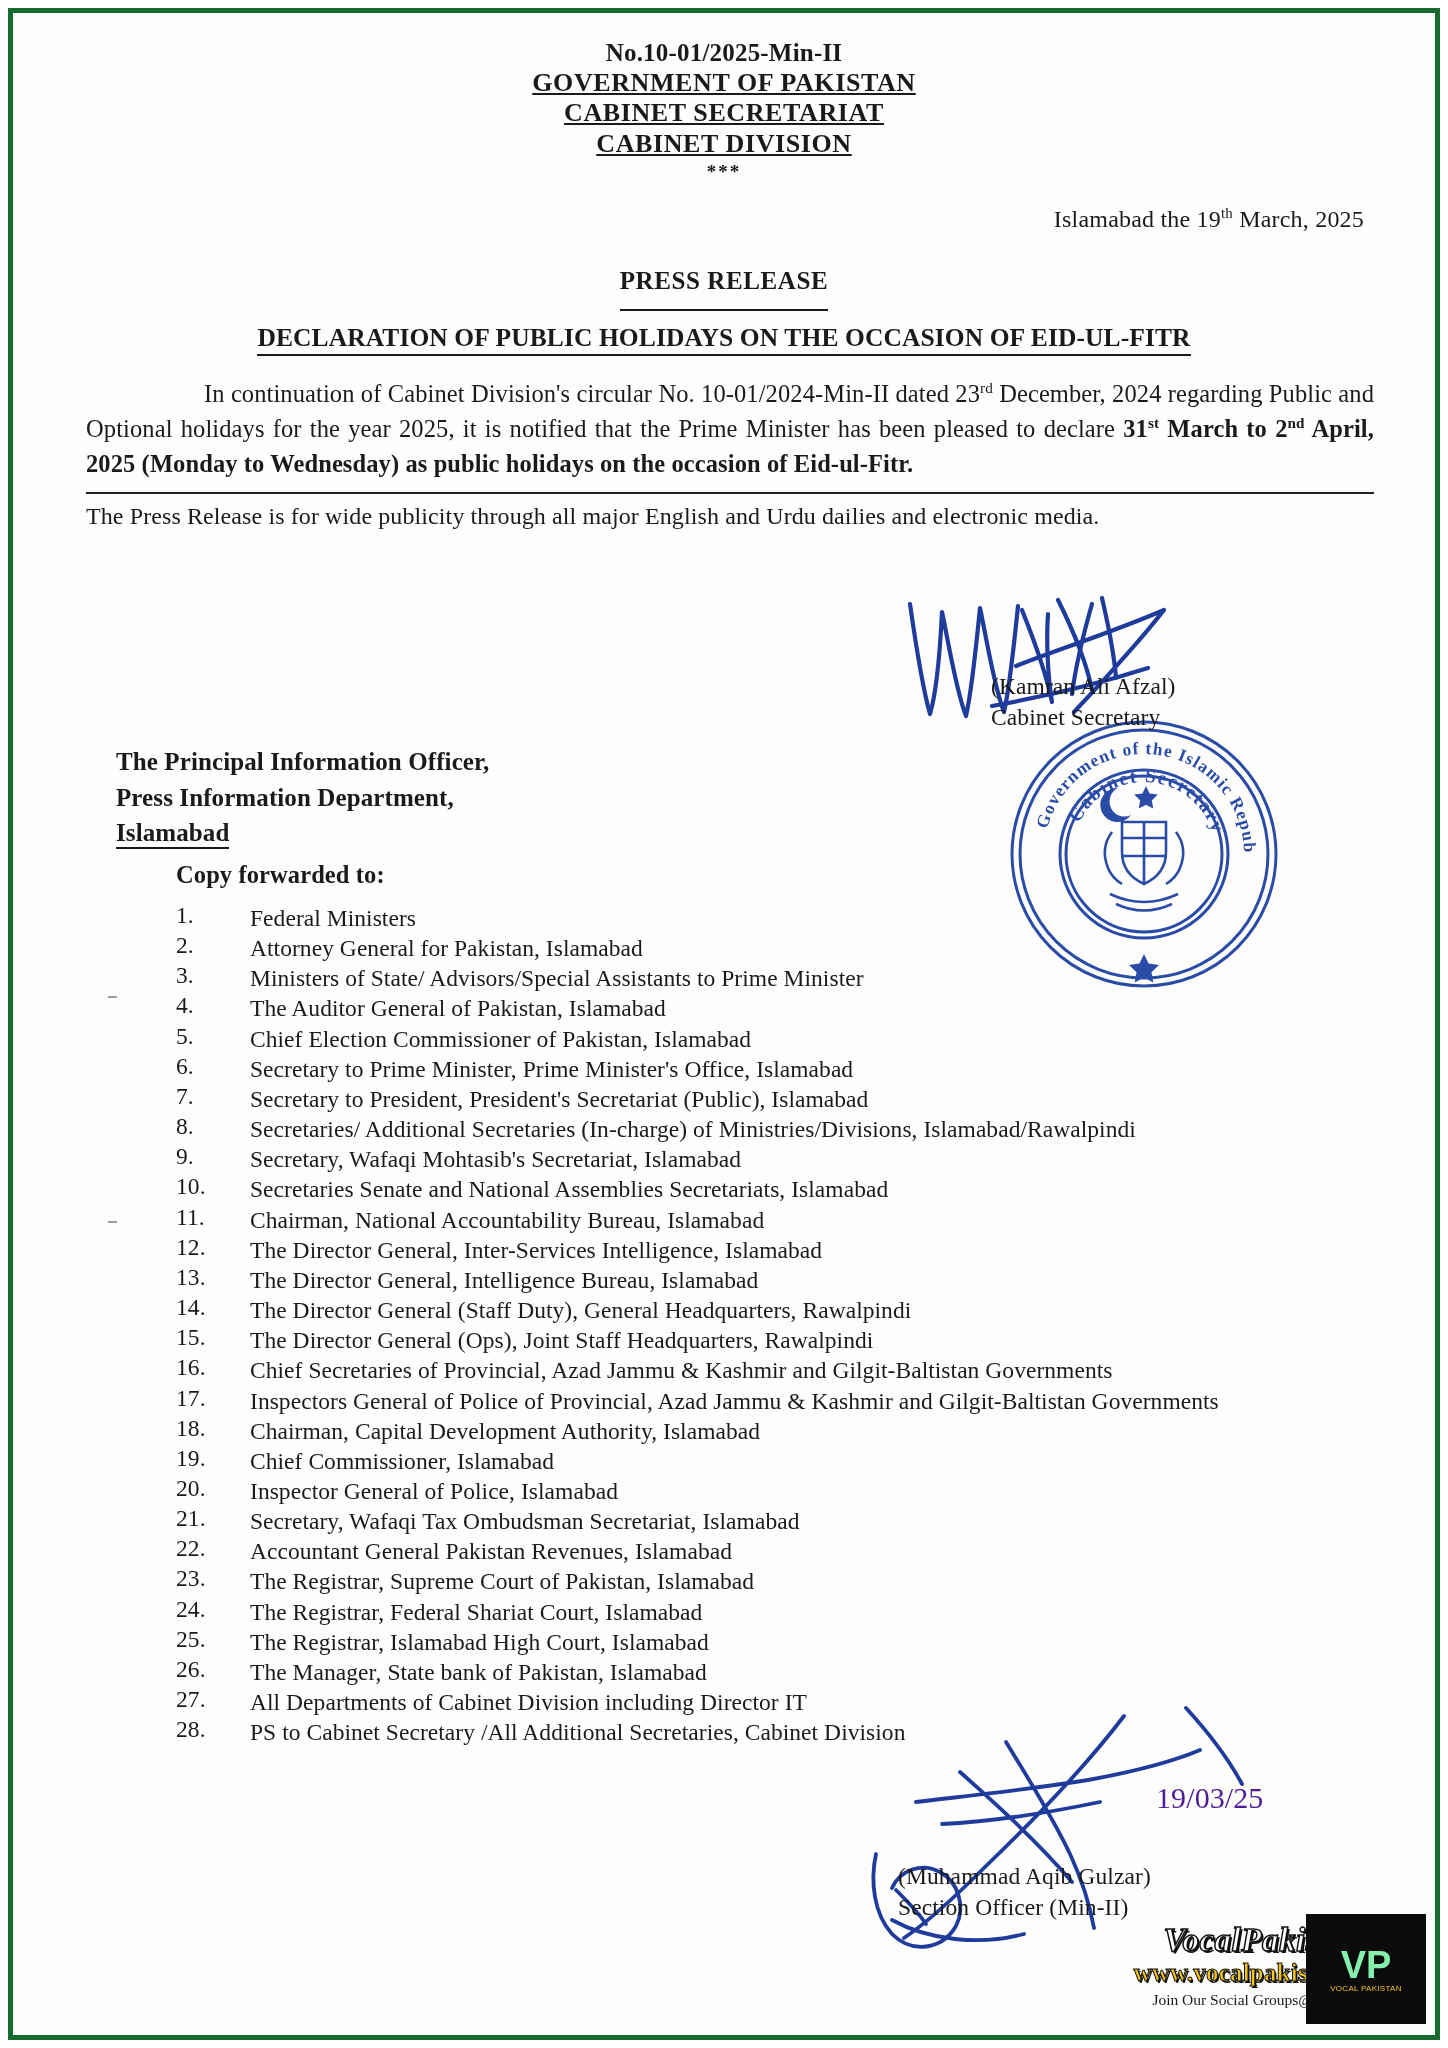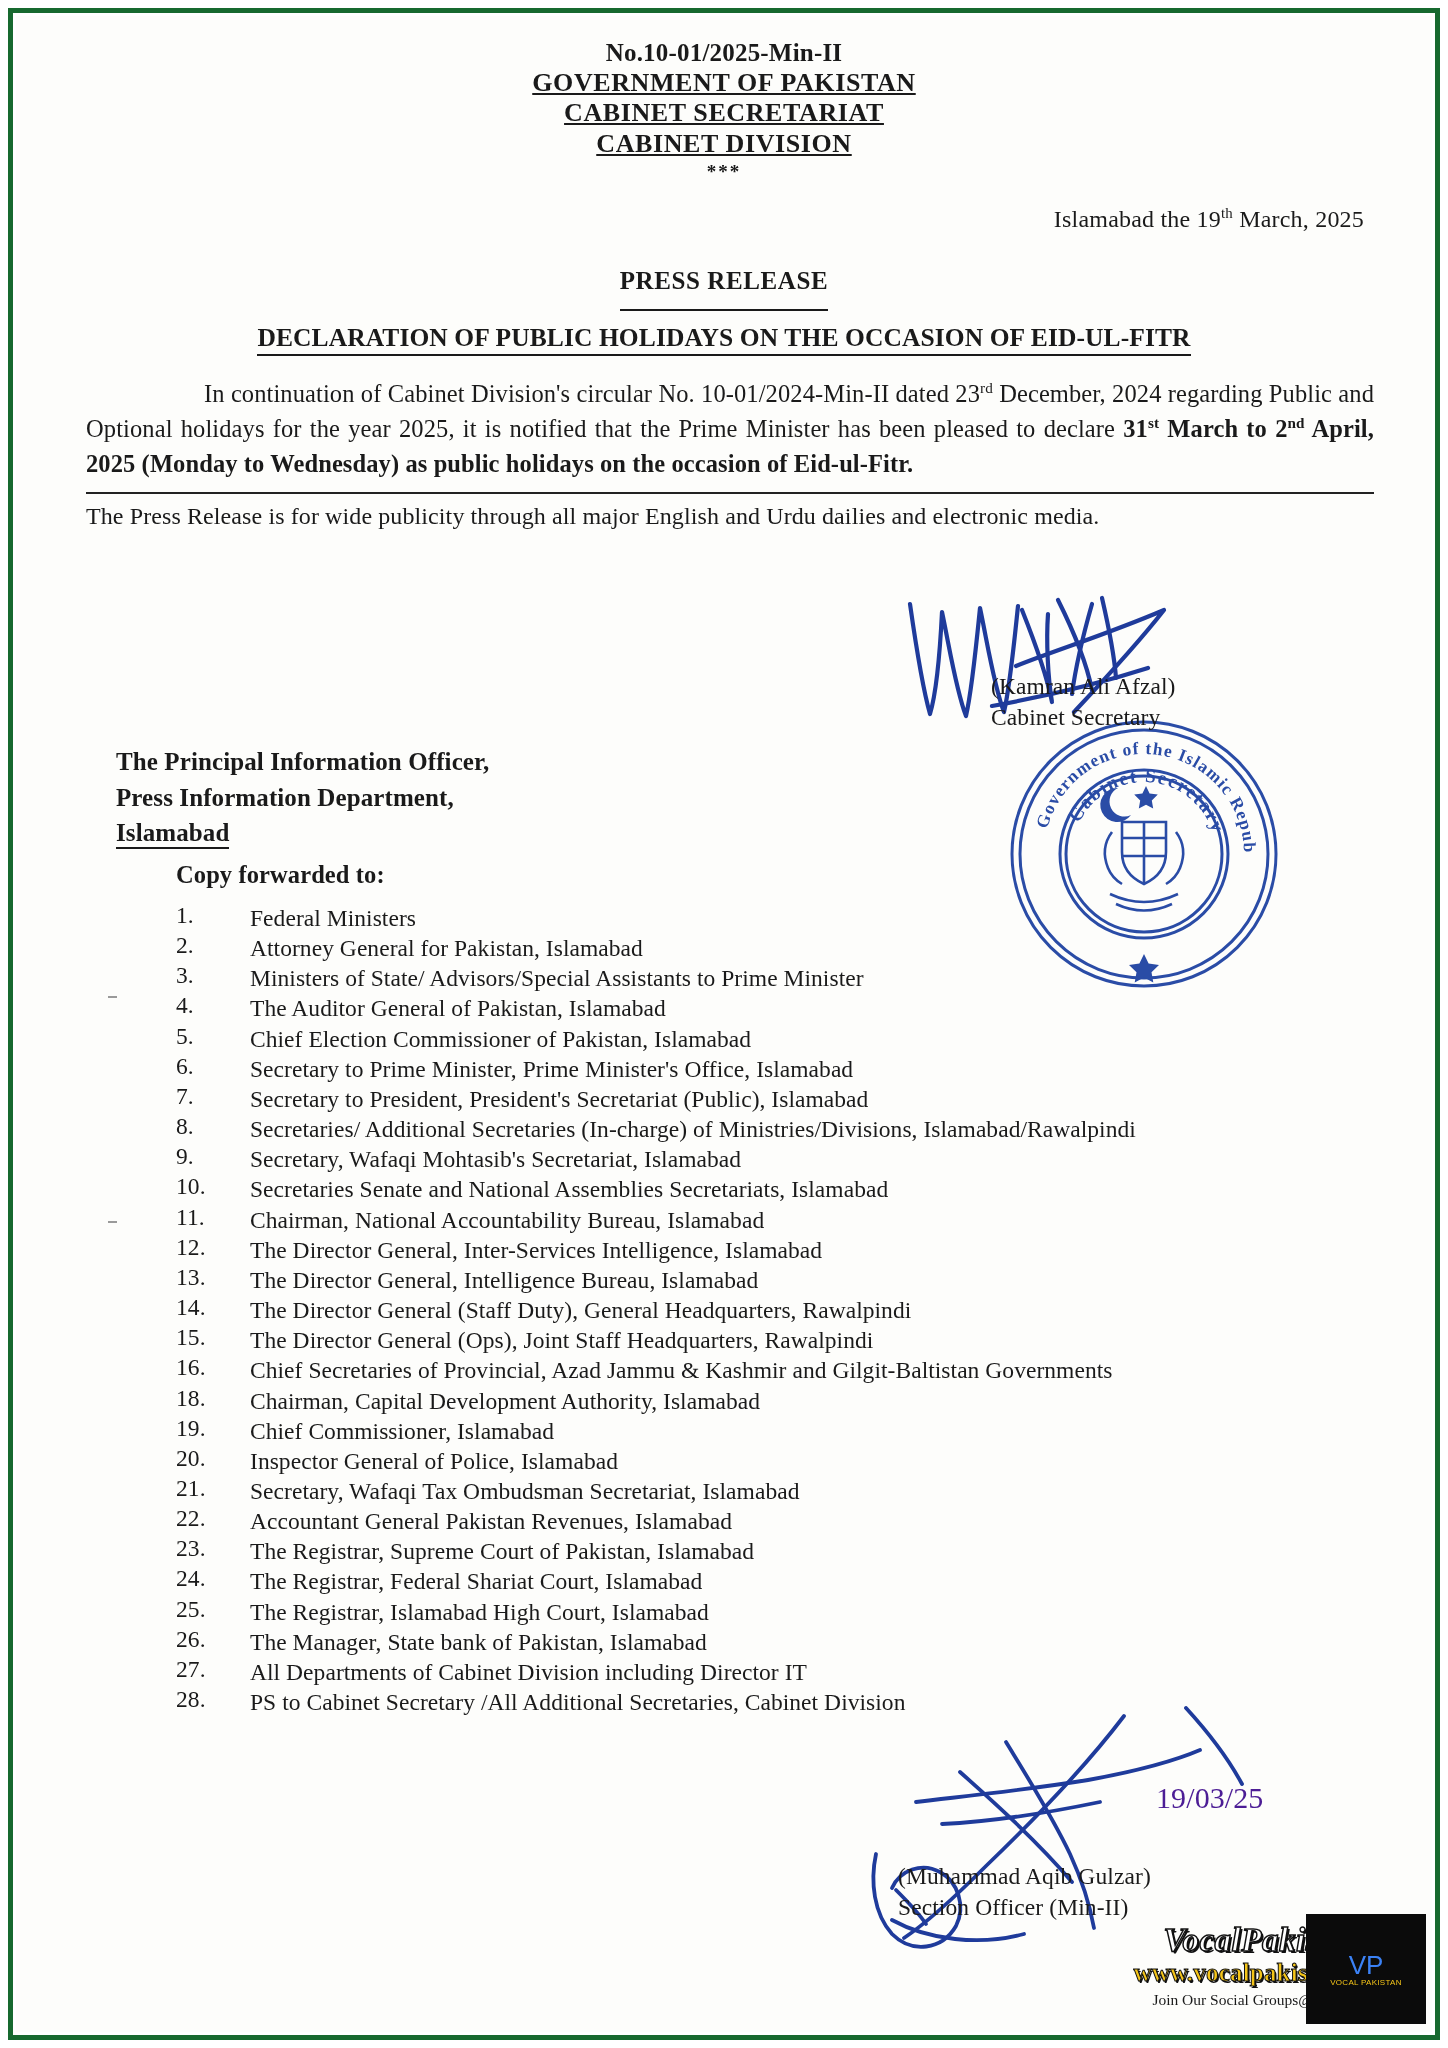--- a/index.html
+++ b/index.html
@@ -260,23 +260,23 @@
     left: 1290px; top: 1898px;
     width: 120px; height: 110px;
     background: #0b0b0b;
     z-index: 6;
     display: flex;
     flex-direction: column;
     align-items: center;
     justify-content: center;
   }
   .brand-logo-mark {
-    font-size: 26px;
-    color: #3b82f6;
-    font-weight: normal;
+    font-size: 38px;
+    color: #86efac;
+    font-weight: bold;
     font-family: "Liberation Sans", sans-serif;
     line-height: 1;
   }
   .brand-logo-txt {
     font-size: 8px;
     color: #f5c518;
     font-family: "Liberation Sans", sans-serif;
     letter-spacing: .3px;
   }
 
@@ -445,20 +445,24 @@
       </div>
       <div class="dist-row">
         <div class="dist-num">15.</div>
         <div class="dist-text">The Director General (Ops), Joint Staff Headquarters, Rawalpindi</div>
       </div>
       <div class="dist-row">
         <div class="dist-num">16.</div>
         <div class="dist-text">Chief Secretaries of Provincial, Azad Jammu &amp; Kashmir and Gilgit-Baltistan Governments</div>
       </div>
       <div class="dist-row">
+        <div class="dist-num">17.</div>
+        <div class="dist-text">Inspectors General of Police of Provincial, Azad Jammu &amp; Kashmir and Gilgit-Baltistan Governments</div>
+      </div>
+      <div class="dist-row">
         <div class="dist-num">18.</div>
         <div class="dist-text">Chairman, Capital Development Authority, Islamabad</div>
       </div>
       <div class="dist-row">
         <div class="dist-num">19.</div>
         <div class="dist-text">Chief Commissioner, Islamabad</div>
       </div>
       <div class="dist-row">
         <div class="dist-num">20.</div>
         <div class="dist-text">Inspector General of Police, Islamabad</div>

